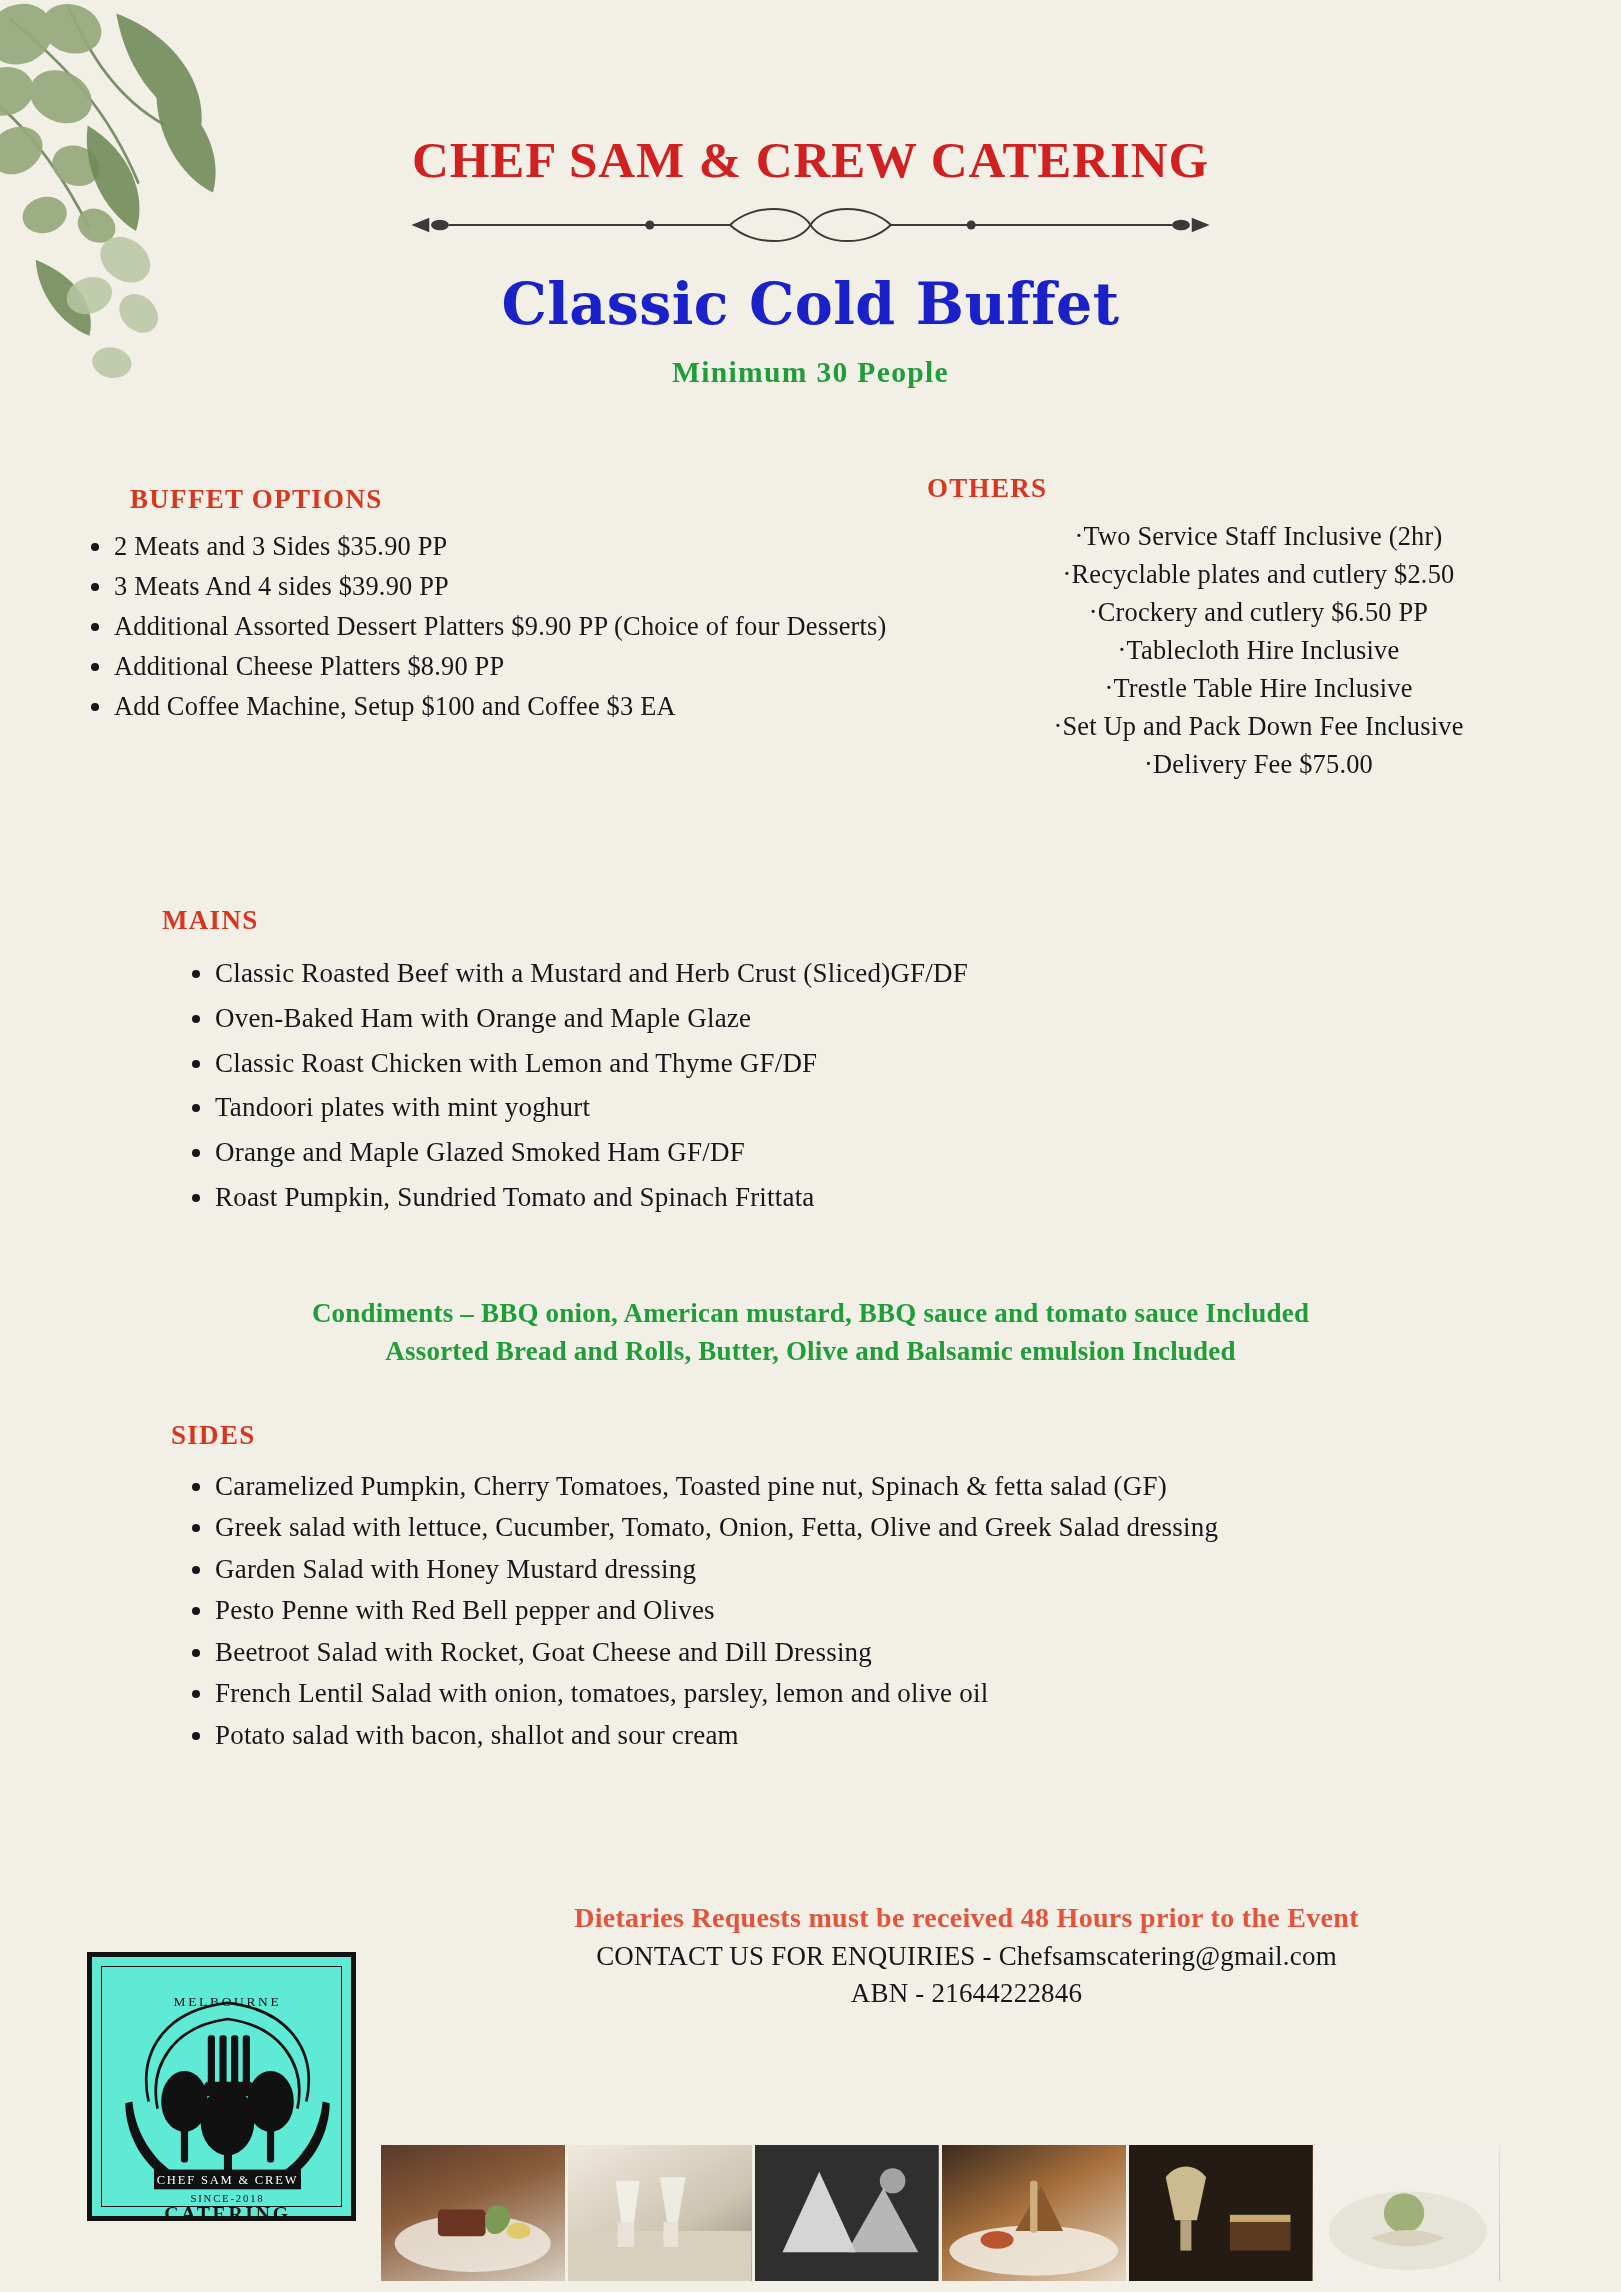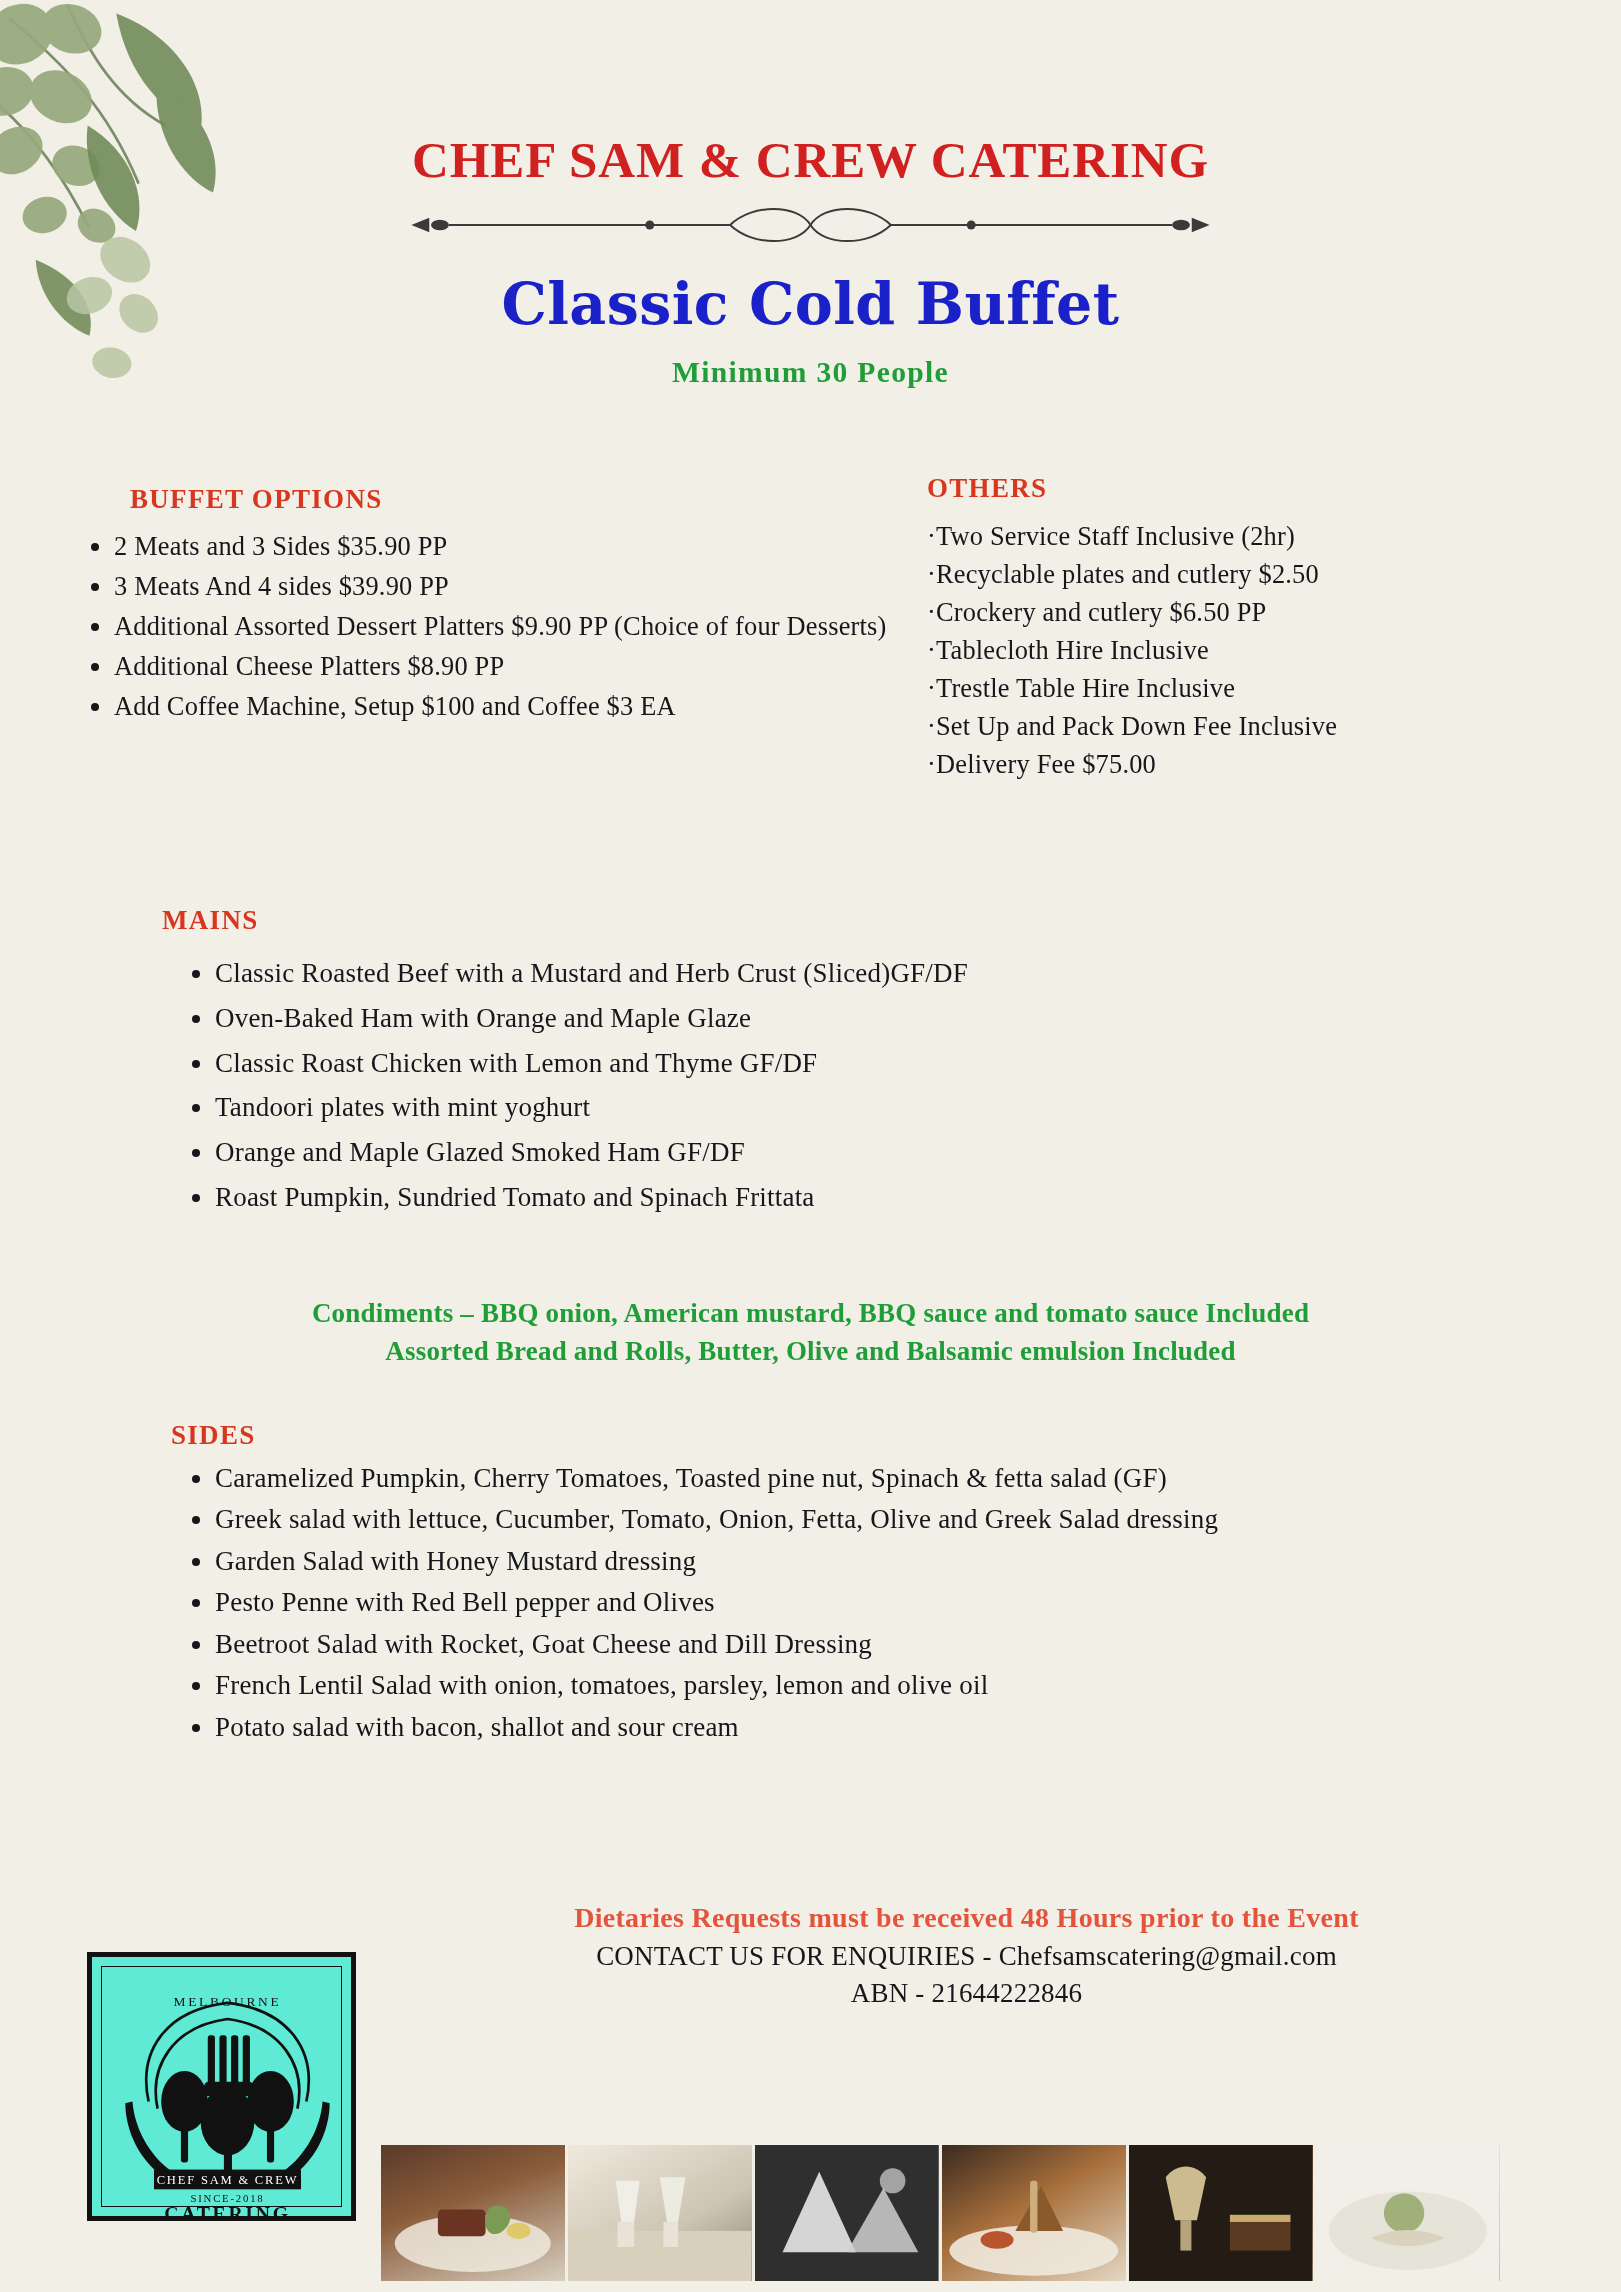--- a/index.html
+++ b/index.html
@@ -100,20 +100,21 @@
     line-height: 1.42;
     margin-bottom: 2.7px;
     letter-spacing: 0.2px;
   }
   .others-list div {
     font-family: "Liberation Serif", serif;
     font-size: 26.4px;
     color: #16171a;
     line-height: 1.44;
     letter-spacing: 0.2px;
+    text-align: center;
   }
 
   
   .mains-block {
     position: absolute;
     top: 905px;
     left: 90px;
     width: 1433px;
   }
   .mains-block .section-head { margin-left: 72px; margin-bottom: 16px;}
@@ -135,21 +136,21 @@
     letter-spacing: 0.2px;
   }
 
   
   .sides-block {
     position: absolute;
     top: 1420px;
     left: 90px;
     width: 1469px;
   }
-  .sides-block .section-head { margin-left: 81px; margin-bottom: 8px; }
+  .sides-block .section-head { margin-left: 81px; margin-bottom: 16px; }
   .sides-block ul.bullets { padding-left: 125px; }
   .sides-block ul.bullets li {
     font-size: 27px;
     line-height: 1.47;
     margin-bottom: 1.8px;
   }
   .justify-li { text-align: justify; }
 
   
   .logo-box {

